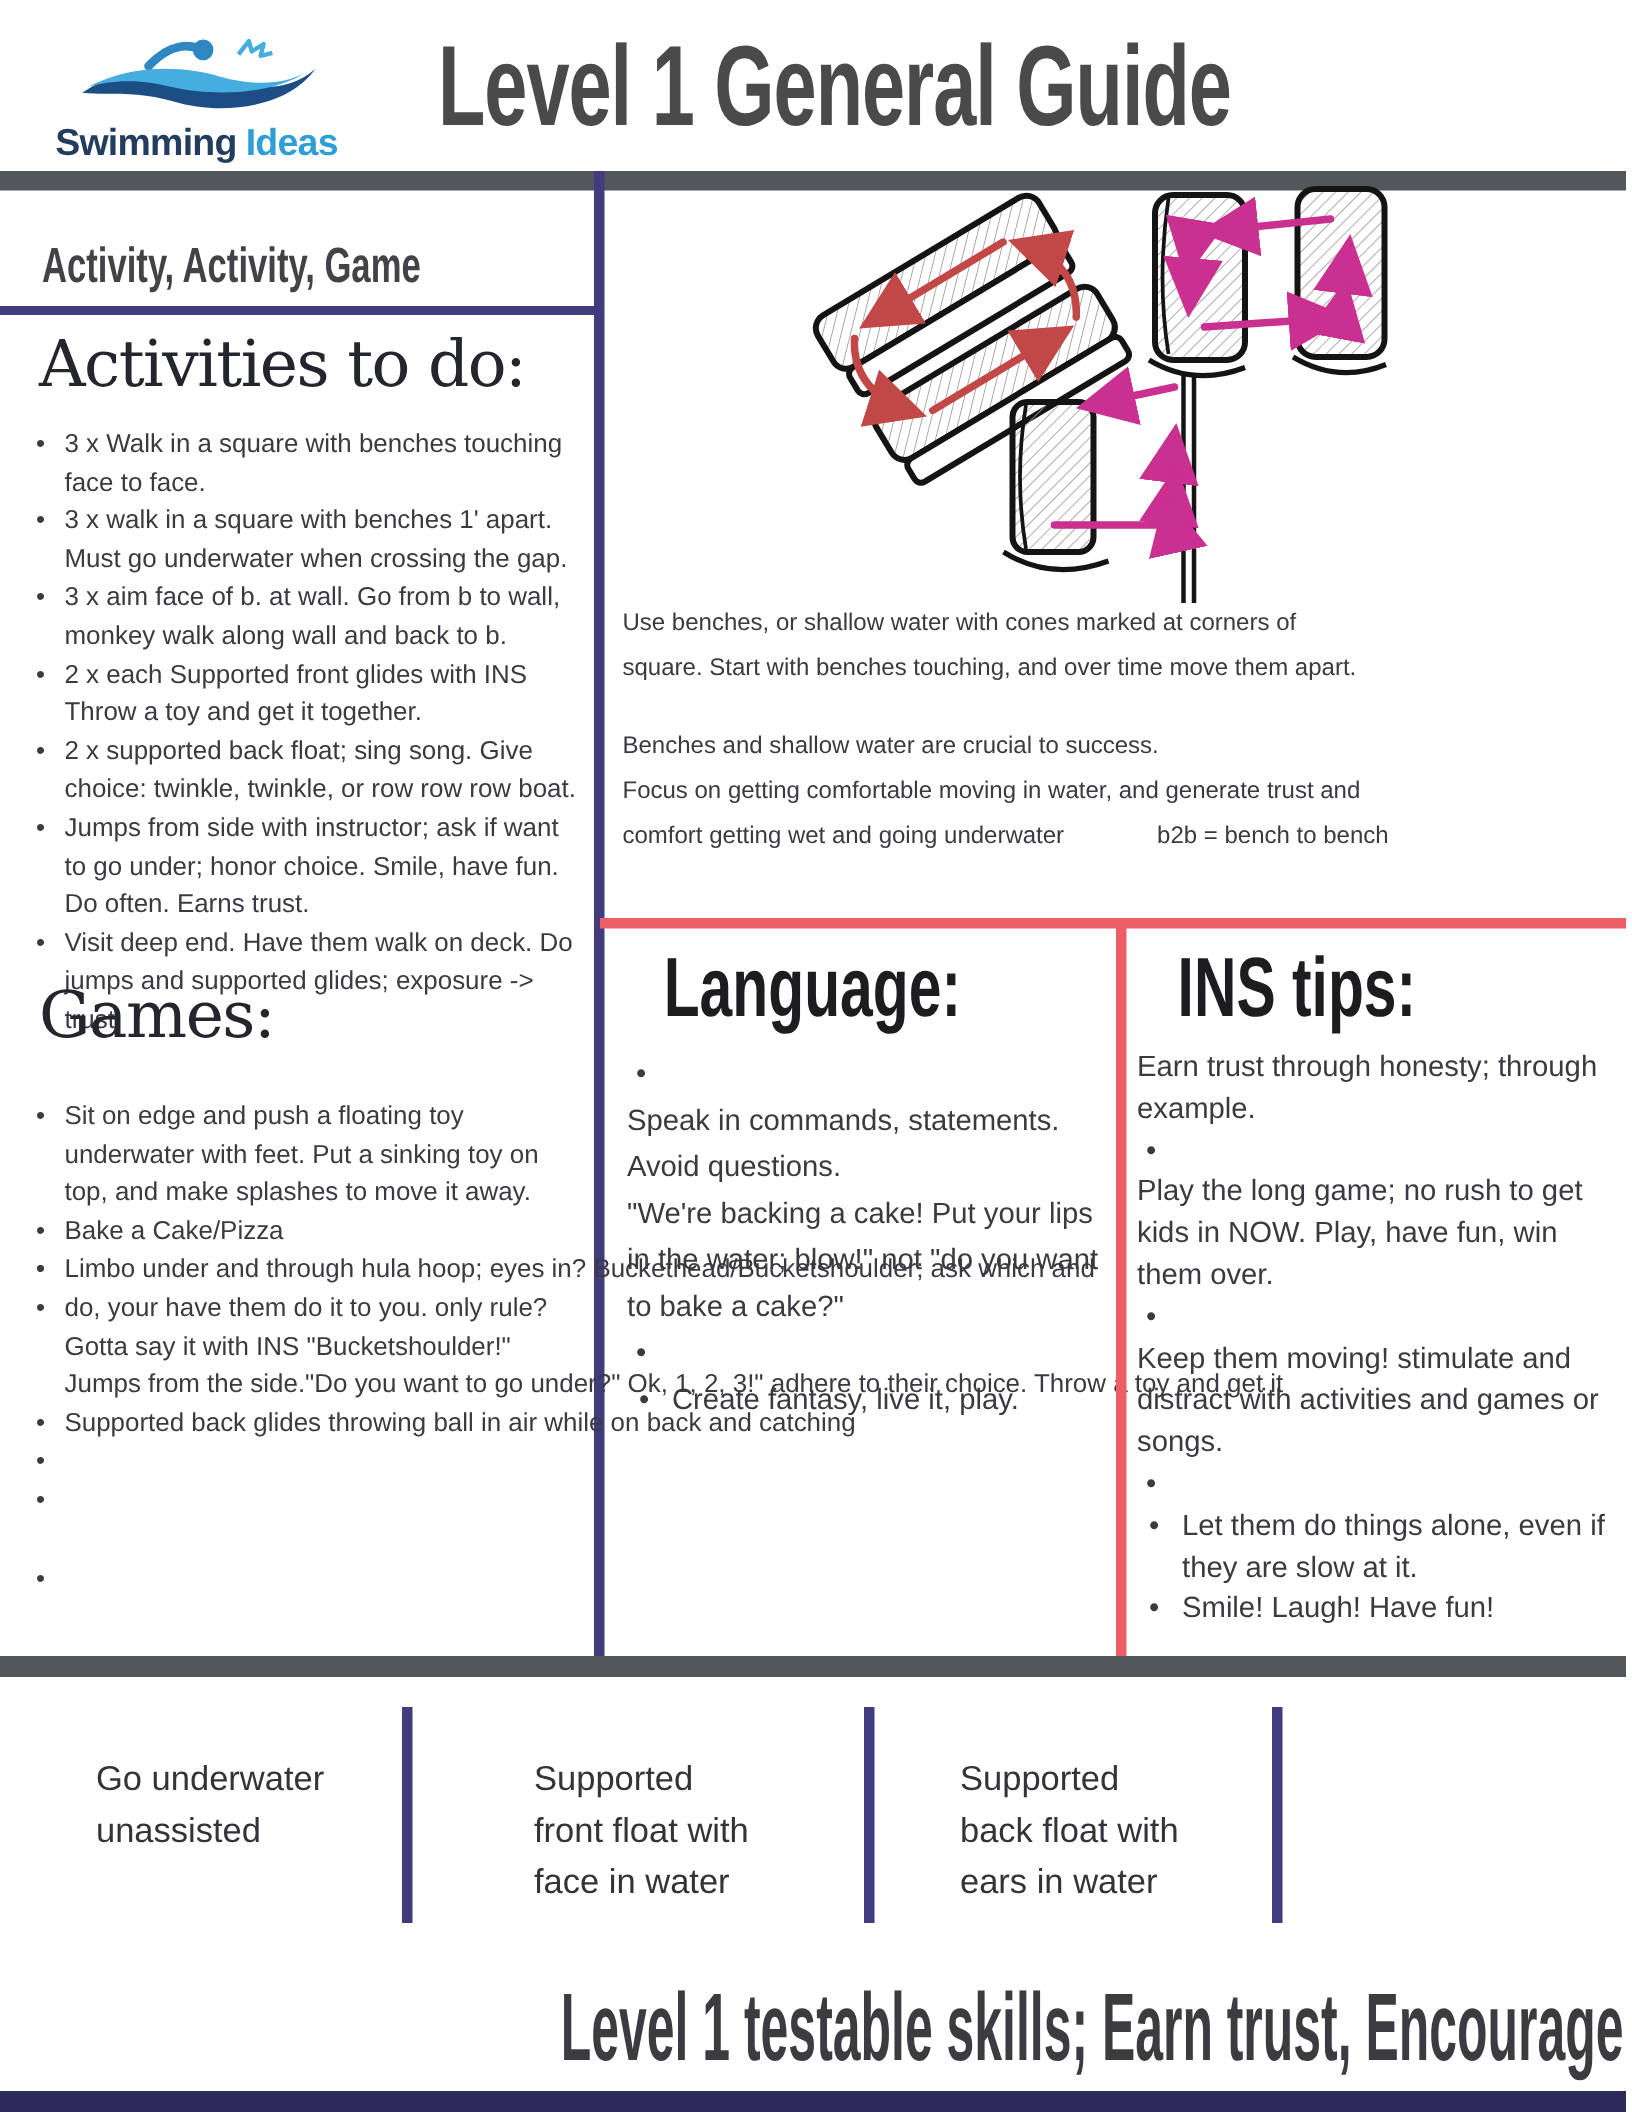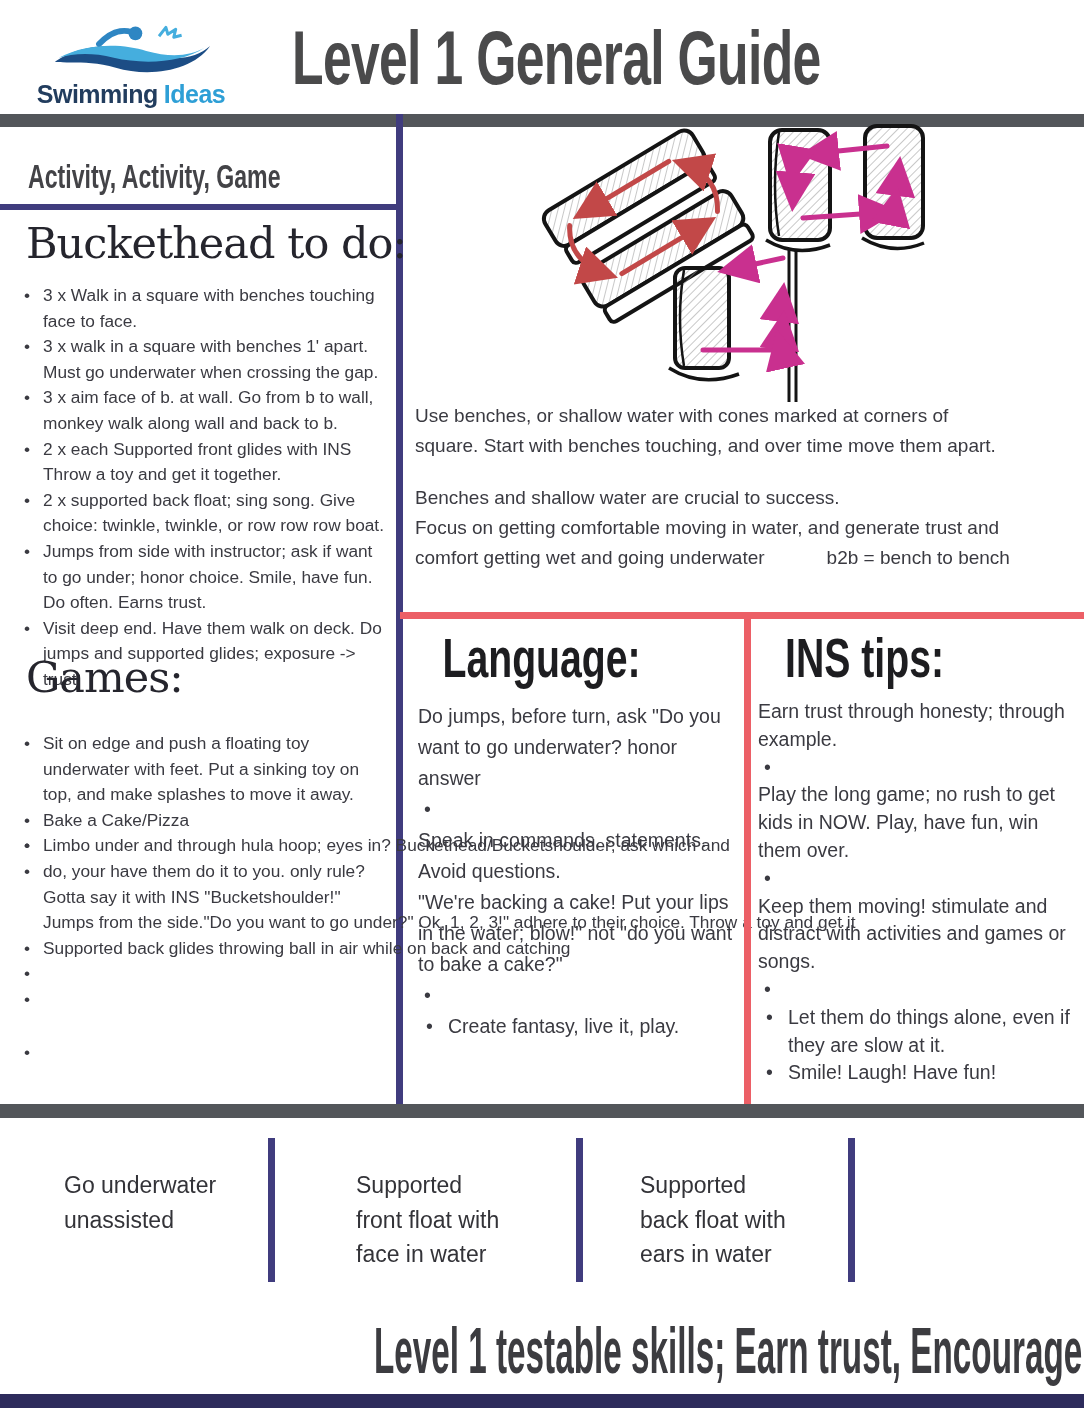--- a/index.html
+++ b/index.html
@@ -41,21 +41,21 @@
   #games-list { left:22px; top:731px; width:362px; }
 
   .it { position:relative; }
   .it .blt { position:absolute; left:2px; }
   .l-list .it.li, .l-list .it.cont, .l-list .it.empty { padding-left:21px; }
   .l-list .it.empty { min-height:25.6px; }
   .it.nowrap { white-space:nowrap; }
   .it.gap { margin-top:27px; }
 
   
-  #caption { left:415px; top:401px; font-size:19px; line-height:30px; color:#3a3a41; white-space:nowrap; }
+  #caption { left:415px; top:401px; font-size:16px; line-height:30px; color:#3a3a41; white-space:nowrap; }
   .cap-gap { margin-top:22px; }
   #b2b-note { margin-left:62px; }
 
   
   .redline { background:#ec5f66; }
   #red-h { left:400px; top:612px; width:688px; height:7px; }
   #red-v { left:744px; top:612px; width:7px; height:492px; }
 
   .mid-title-wrap { text-align:left; }
   .mid-title { display:inline-block; font-size:56px; line-height:60px; color:#1d1d20;
@@ -100,21 +100,21 @@
   </div>
 
   <div class="abs cond" id="main-title">Level 1 General Guide</div>
 
   <div class="abs graybar" id="bar-top"></div>
   <div class="abs purple" id="vline-main"></div>
 
   <div class="abs" id="subtitle">Activity, Activity, Game</div>
   <div class="abs purple" id="hline-left"></div>
 
-  <div class="abs serif-h" id="h-activities">Buckethead to do:</div>
+  <div class="abs serif-h" id="h-activities">Activities to do:</div>
   <div class="abs l-list" id="act-list">
       <div class="it li"><span class="blt">•</span><span class="txt">3 x Walk in a square with benches touching face to face.</span></div>
       <div class="it li"><span class="blt">•</span><span class="txt">3 x walk in a square with benches 1' apart. Must go underwater when crossing the gap.</span></div>
       <div class="it li"><span class="blt">•</span><span class="txt">3 x aim face of b. at wall. Go from b to wall, monkey walk along wall and back to b.</span></div>
       <div class="it li"><span class="blt">•</span><span class="txt">2 x each Supported front glides with INS Throw a toy and get it together.</span></div>
       <div class="it li"><span class="blt">•</span><span class="txt">2 x supported back float; sing song. Give choice: twinkle, twinkle, or row row row boat.</span></div>
       <div class="it li"><span class="blt">•</span><span class="txt">Jumps from side with instructor; ask if want to go under; honor choice. Smile, have fun. Do often. Earns trust.</span></div>
       <div class="it li"><span class="blt">•</span><span class="txt">Visit deep end. Have them walk on deck. Do jumps and supported glides; exposure -&gt; trust.</span></div>
     </div>
 
@@ -214,21 +214,20 @@
     </div>
   </div>
 
   <div class="abs redline" id="red-h"></div>
   <div class="abs redline" id="red-v"></div>
 
   <div class="abs mid-title-wrap" id="lang-title-wrap">
     <span class="mid-title">Language:</span>
   </div>
   <div class="abs m-list" id="lang-list">
-      <div class="it p"><span class="txt">Do jumps, before turn, ask "Do you want to go underwater? honor answer</span></div>
       <div class="it lone"><span class="blt">•</span></div>
       <div class="it p"><span class="txt">Speak in commands, statements. Avoid questions.</span></div>
       <div class="it p"><span class="txt">"We're backing a cake! Put your lips in the water; blow!" not "do you want to bake a cake?"</span></div>
       <div class="it lone"><span class="blt">•</span></div>
       <div class="it li"><span class="blt">•</span><span class="txt">Create fantasy, live it, play.</span></div>
     </div>
 
   <div class="abs mid-title-wrap" id="ins-title-wrap">
     <span class="mid-title">INS tips:</span>
   </div>

